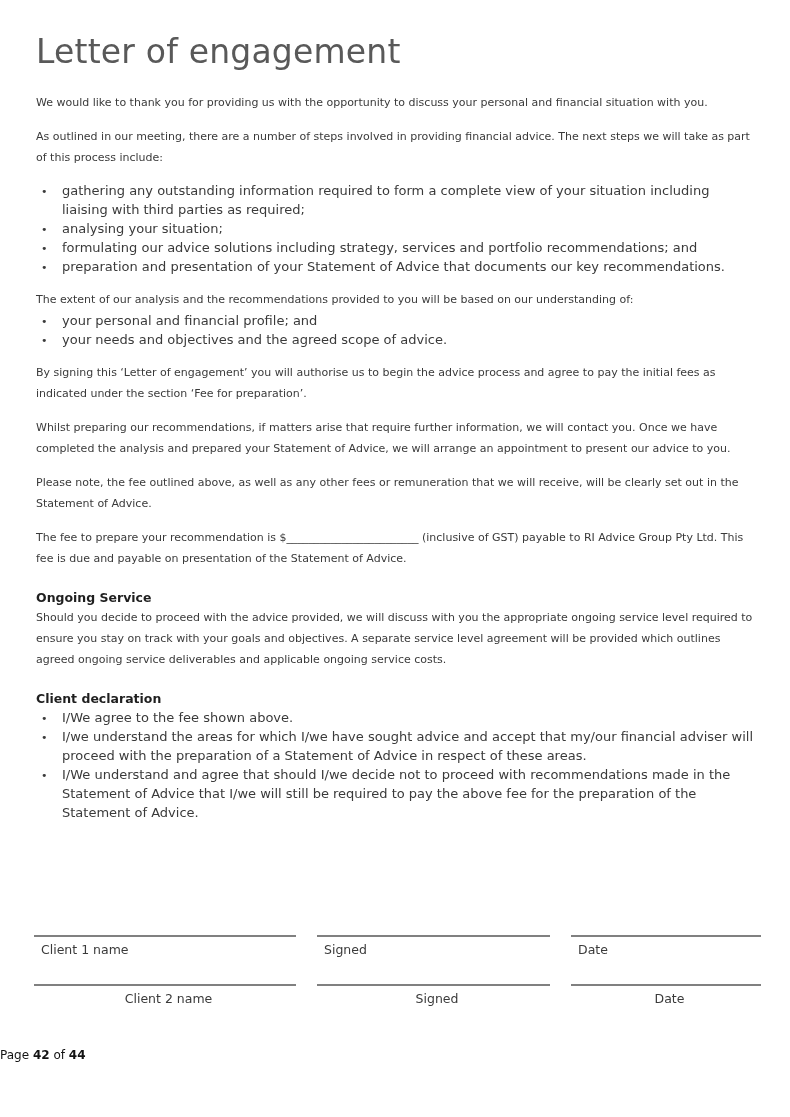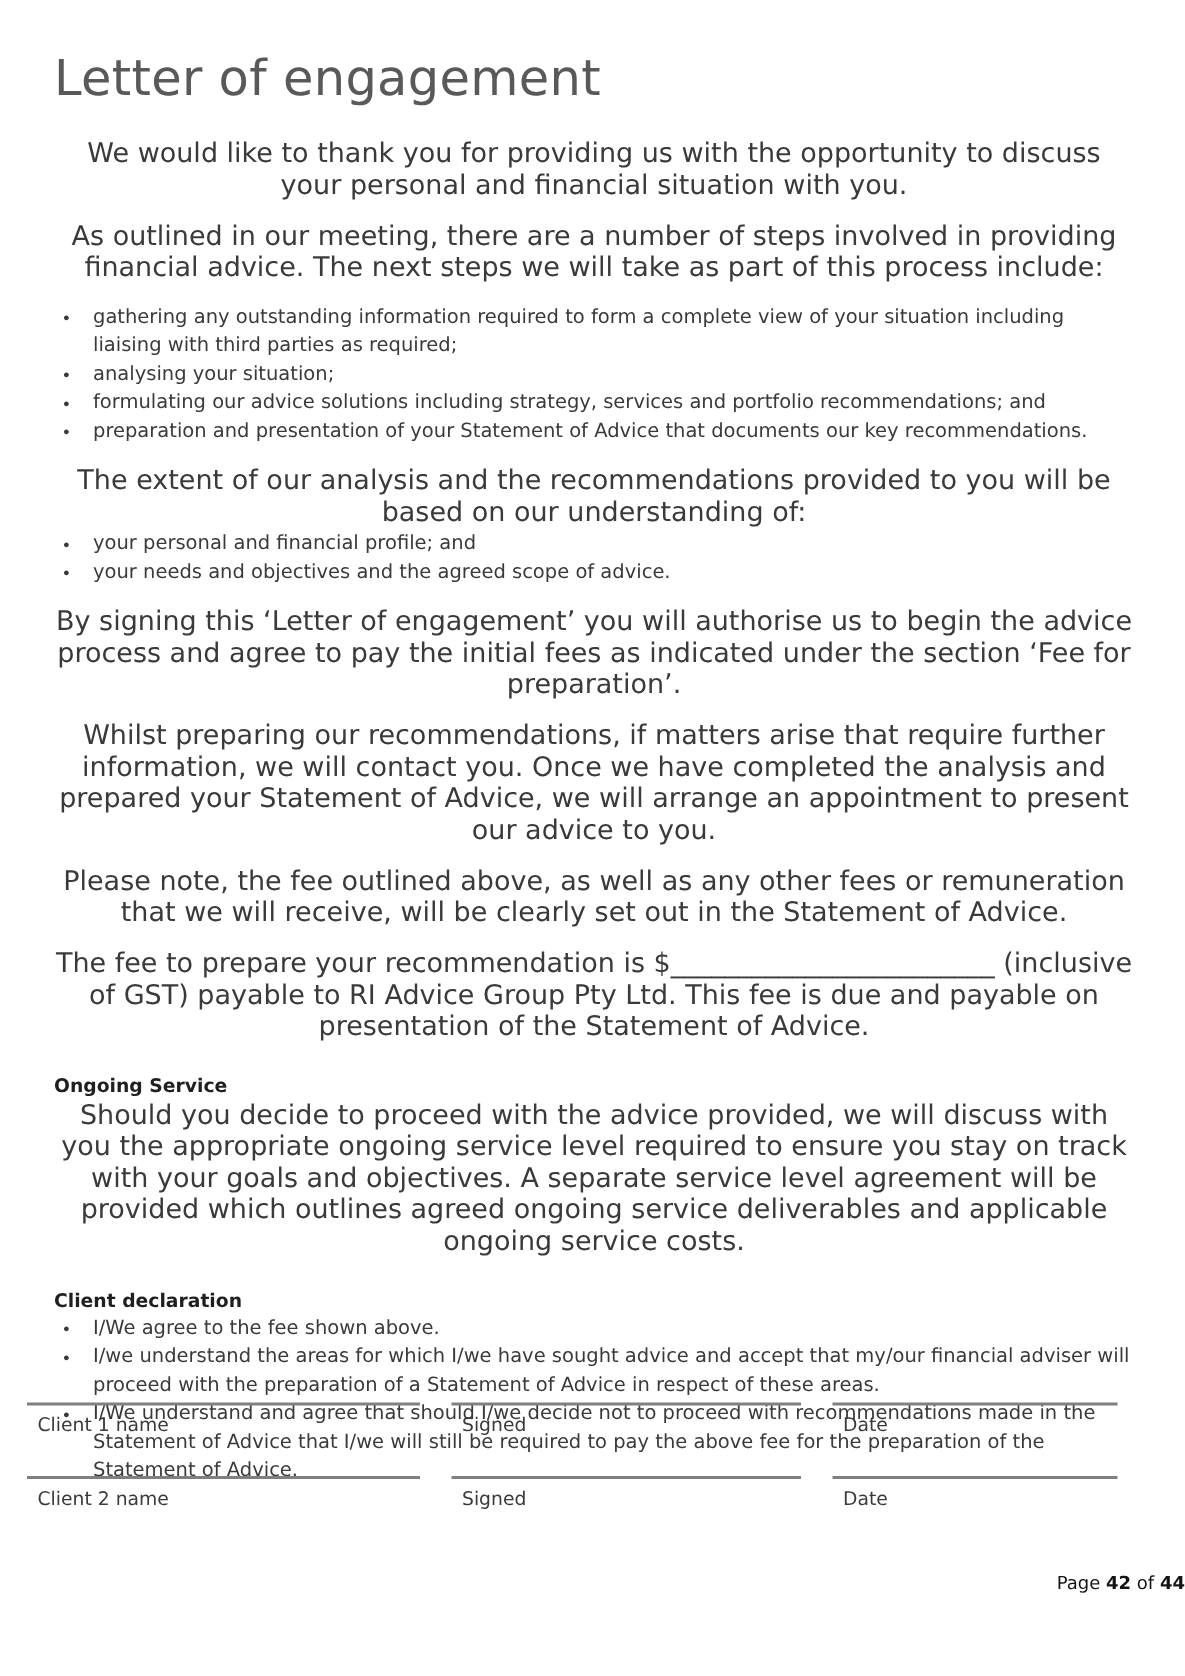--- a/index.html
+++ b/index.html
@@ -9,45 +9,45 @@
     background:#ffffff;
     font-family:"DejaVu Sans", sans-serif;
     color:#3a3a3a;
     overflow:hidden;
   }
   .content { padding:36px 34px 0 36px; }
   .title {
     font-size:33px; font-weight:400; color:#595959;
     letter-spacing:0.2px; margin:0 0 24px 0; line-height:32px;
   }
-  .body-p { font-size:18px; line-height:21px; margin:0 0 13px 0;text-align:center; }
+  .body-p { font-size:11px; line-height:21px; margin:0 0 13px 0; }
   .lead { margin-bottom:1px; }
   .bullets { list-style:none; margin:0 0 13px 0; padding:0; font-size:13px; line-height:19px; }
   .bullets li { position:relative; padding-left:26px; margin:0; }
   .bullets li::before { content:"\2022"; position:absolute; left:5px; top:1px; font-size:11px; color:#3a3a3a; }
   .section-heading {
     font-size:12.5px; font-weight:700; color:#1f1f1f;
     line-height:19px; margin:19px 0 0 0;
   }
   .section-body { margin-top:0; }
-  .signature-section { position:absolute; top:935px; left:18px; width:727px; }
+  .signature-section { position:absolute; top:935px; left:34px; width:727px; }
   .sig-row { display:flex; }
-  .sig-row + .sig-row { margin-top:26px; }
+  .sig-row + .sig-row { margin-top:26px;text-align:center; }
   .sig-cell {
     border-top:2px solid #808080;
     padding:4px 0 0 7px;
     font-size:12.5px; line-height:17px; color:#3a3a3a;
     box-sizing:border-box;
   }
   .col-name { width:262px; margin-right:21px; }
   .col-signed { width:233px; margin-right:21px; }
   .col-date { width:190px; }
   .footer {
     position:absolute; top:1047px; left:0; width:790px;
-    text-align:right; font-size:12px; line-height:16px; color:#141414;
+    text-align:left; font-size:12px; line-height:16px; color:#141414;
   }
   .footer b { font-weight:700; }
 </style>
 </head>
 <body>
 
 <div class="page">
   <div class="content">
 
     <h1 class="title">Letter of engagement</h1>

